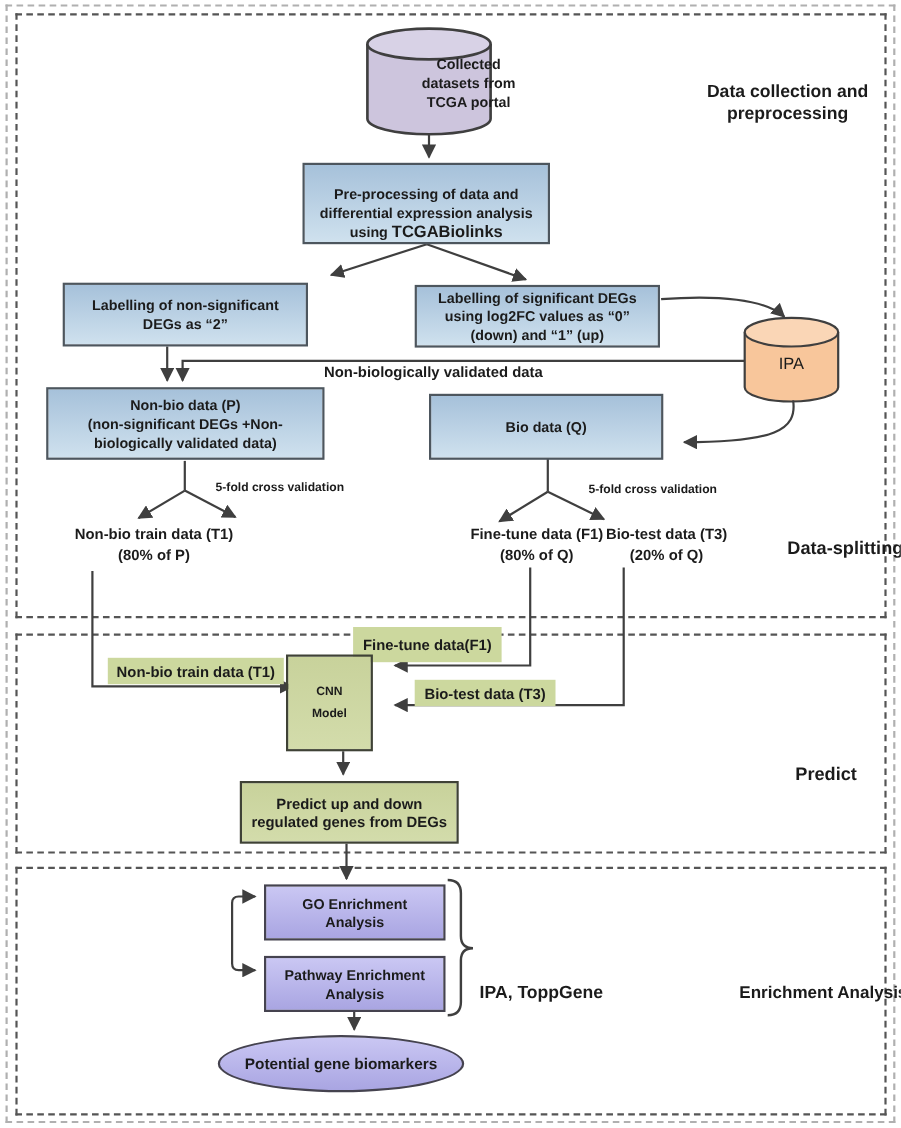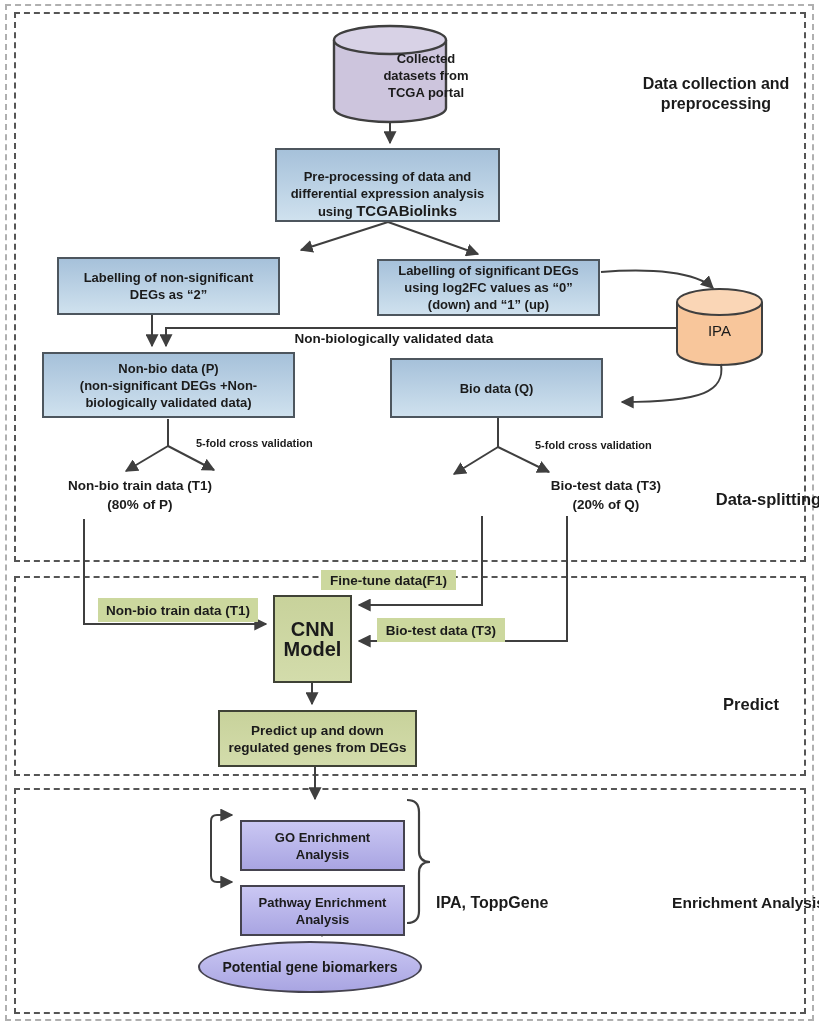--- a/index.html
+++ b/index.html
@@ -27,21 +27,21 @@
   .cyl-top-peach{fill:var(--peach_top);stroke:var(--line);stroke-width:2;}
   .brace{stroke:var(--line);stroke-width:2.2;fill:none;}
   
   .node{display:flex;align-items:center;justify-content:center;text-align:center;
         font-weight:700;line-height:17px;font-size:13px;}
   .blue{background:linear-gradient(180deg,var(--blue_top),var(--blue_bottom));
         border:2px solid var(--blue_border);}
   .green{background:linear-gradient(180deg,var(--green_top),var(--green_bottom));
         border:2px solid var(--green_border);}
   .purple{background:linear-gradient(180deg,var(--purple_top),var(--purple_bottom));
-        border:2px solid var(--purple_border);margin-top:16px;}
+        border:2px solid var(--purple_border);}
   .tag{background:var(--tag_bg);display:flex;align-items:center;justify-content:center;
        font-weight:700;font-size:13.5px;}
   .ellipse{border-radius:50%;background:linear-gradient(180deg,var(--purple_top),var(--purple_bottom));
        border:2px solid var(--purple_border);display:flex;align-items:center;justify-content:center;
        font-weight:700;font-size:14px;}
   .sec-title{font-weight:700;font-size:16px;line-height:20px;}
   .small-note{font-weight:700;font-size:11px;}
   .split-txt{font-weight:700;font-size:13.5px;line-height:19px;}
   .cyl-label{display:flex;align-items:center;justify-content:center;font-weight:700;
        font-size:13px;line-height:17px;}
@@ -117,30 +117,32 @@
   <div class="abs node blue pre" style="left:42px;top:352px;width:249px;height:62px;">Non-bio data (P)
 (non-significant DEGs +Non-
 biologically validated data)</div>
   <div class="abs node blue" style="left:390px;top:358px;width:209px;height:56px;">Bio data (Q)</div>
 
   <div class="abs small-note" style="left:196px;top:437px;width:150px;">5-fold cross validation</div>
   <div class="abs small-note" style="left:535px;top:439px;width:150px;">5-fold cross validation</div>
 
   <div class="abs split-txt pre ctr" style="left:18px;top:476px;width:172px;">Non-bio train data (T1)
 (80% of P)</div>
+  <div class="abs split-txt pre ctr" style="left:381px;top:476px;width:142px;">Fine-tune data (F1)
+(80% of Q)</div>
   <div class="abs split-txt pre ctr" style="left:505px;top:476px;width:130px;">Bio-test data (T3)
 (20% of Q)</div>
 
   <div class="abs sec-title ctr" style="left:655px;top:489px;width:155px;font-size:16.5px;">Data-splitting</div>
 
-  <div class="abs tag" style="left:321px;top:570px;width:135px;height:20px;">Fine-tune data(F1)</div>
+  <div class="abs tag" style="left:321px;top:570px;width:135px;height:32px;">Fine-tune data(F1)</div>
   <div class="abs tag" style="left:98px;top:598px;width:160px;height:24px;">Non-bio train data (T1)</div>
   <div class="abs tag" style="left:377px;top:618px;width:128px;height:24px;">Bio-test data (T3)</div>
 
-  <div class="abs node green pre" style="left:273px;top:595px;width:75px;height:84px;font-size:20px;line-height:20px;">CNN
+  <div class="abs node green pre" style="left:260px;top:595px;width:75px;height:84px;font-size:11px;line-height:20px;">CNN
 Model</div>
   <div class="abs node green pre" style="left:218px;top:710px;width:195px;height:53px;font-size:13.5px;">Predict up and down
 regulated genes from DEGs</div>
   <div class="abs sec-title ctr" style="left:645px;top:694px;width:140px;font-size:16.5px;">Predict</div>
 
   <div class="abs node purple pre" style="left:240px;top:804px;width:161px;height:47px;">GO Enrichment
 Analysis</div>
   <div class="abs node purple pre" style="left:240px;top:869px;width:161px;height:47px;">Pathway Enrichment
 Analysis</div>
   <div class="abs bold" style="left:436px;top:894px;width:130px;font-size:16px;">IPA, ToppGene</div>

